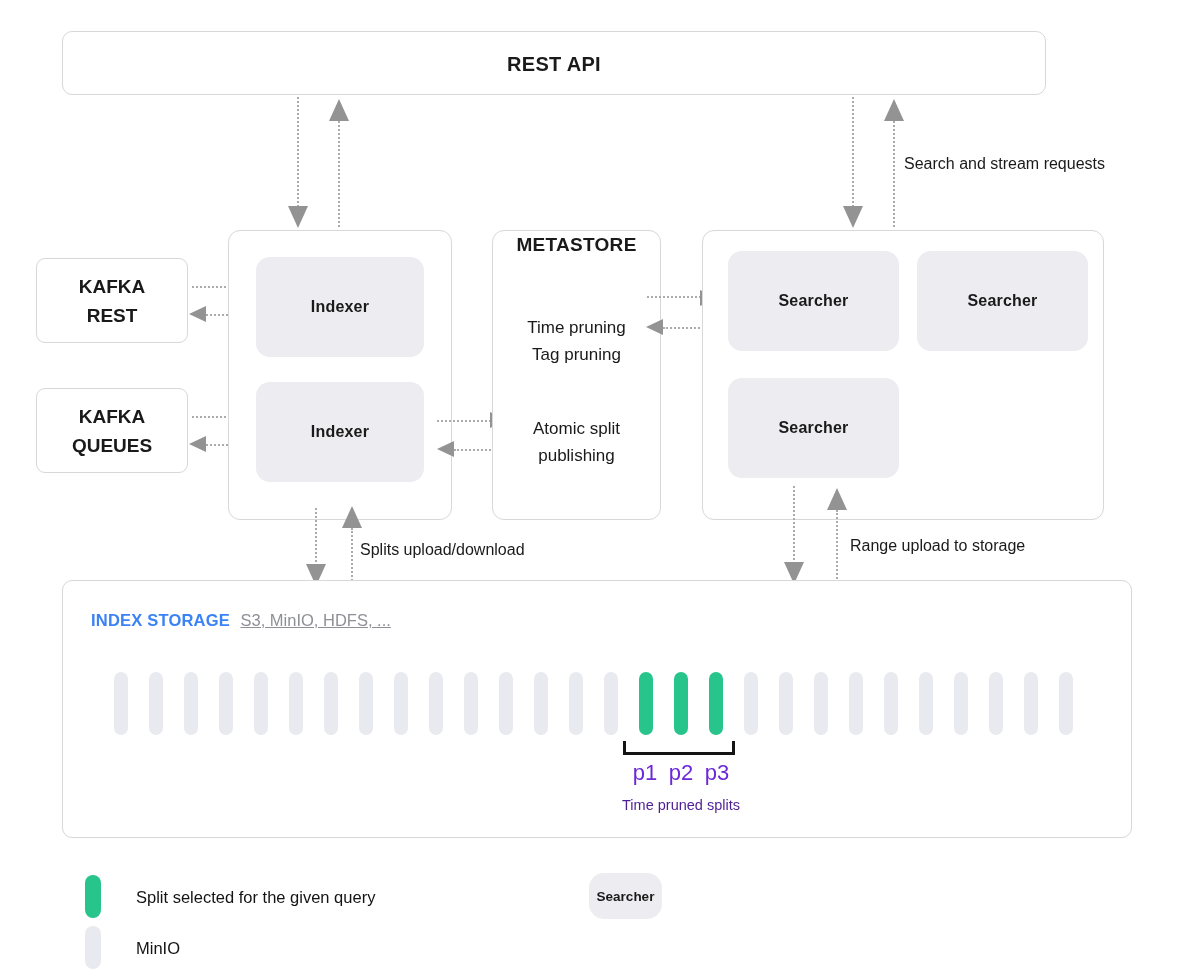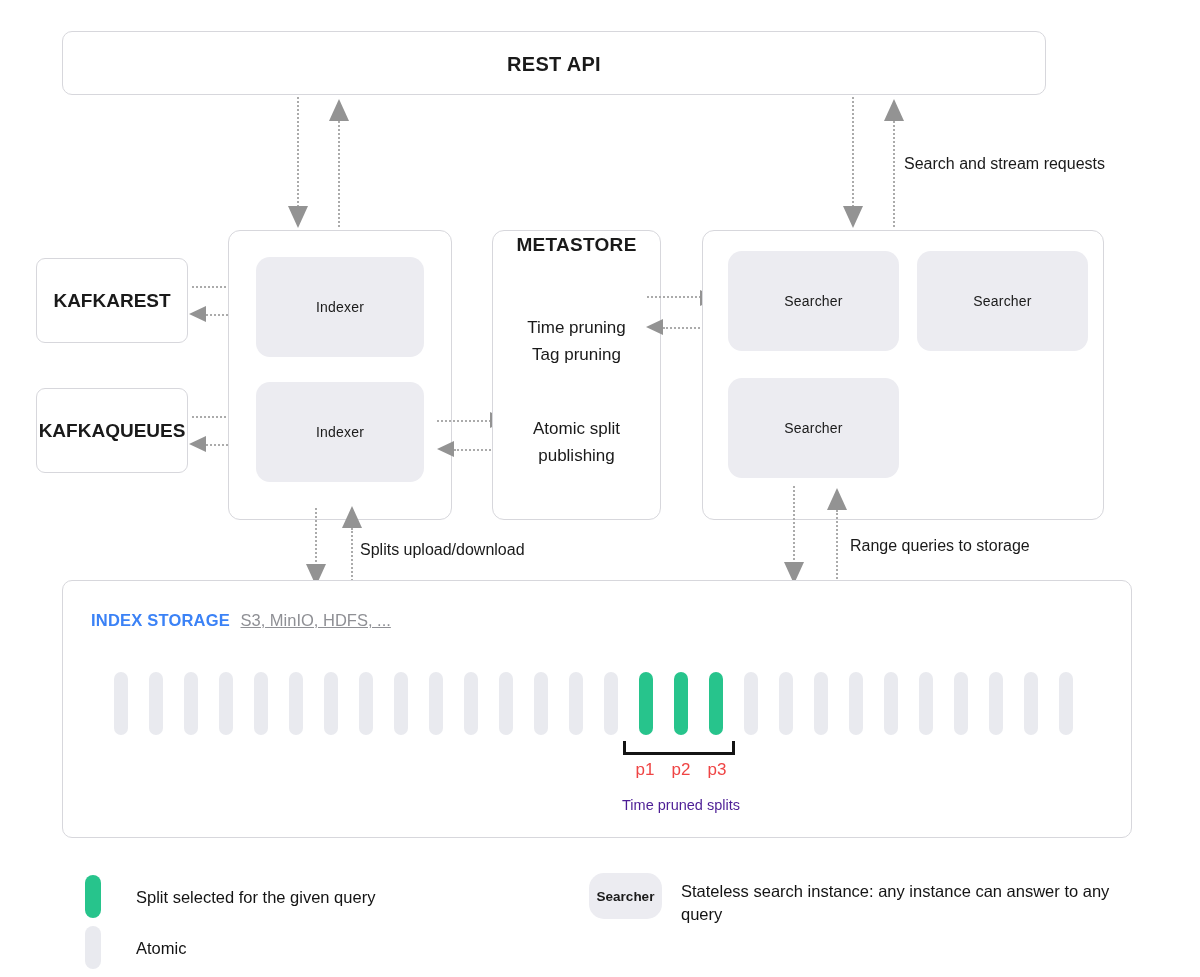--- a/index.html
+++ b/index.html
@@ -13,39 +13,39 @@
     --muted:#8f9095;
   }
   html,body{margin:0;padding:0;background:#fff;}
   .canvas{
     position:relative;width:1200px;height:977px;background:#ffffff;
     font-family:"Liberation Sans","DejaVu Sans",sans-serif;color:var(--ink);
     overflow:hidden;
   }
   .box{position:absolute;background:#fff;border:1.5px solid var(--border);border-radius:12px;box-sizing:border-box;}
   .node{position:absolute;background:var(--node);border-radius:14px;display:flex;align-items:center;justify-content:center;
-        font-weight:normal;font-size:14px;letter-spacing:.2px;}
+        font-weight:bold;font-size:16px;letter-spacing:.2px;}
   .title-center{position:absolute;left:0;right:0;display:flex;align-items:center;justify-content:center;
         font-weight:bold;font-size:20px;letter-spacing:.3px;}
   .srcbox{position:absolute;background:#fff;border:1.5px solid var(--border);border-radius:9px;box-sizing:border-box;
-        display:flex;flex-direction:row;align-items:center;justify-content:center;
+        display:flex;flex-direction:column;align-items:center;justify-content:center;
         font-weight:bold;font-size:19px;line-height:29px;text-align:center;}
   .vline{position:absolute;width:0;border-left:2px dotted var(--dot);}
   .hline{position:absolute;height:0;border-top:2px dotted var(--dot);}
   .head-down{position:absolute;width:0;height:0;border-left:10px solid transparent;border-right:10px solid transparent;border-top:22px solid var(--arrow);}
   .head-up{position:absolute;width:0;height:0;border-left:10px solid transparent;border-right:10px solid transparent;border-bottom:22px solid var(--arrow);}
   .head-right{position:absolute;width:0;height:0;border-top:8px solid transparent;border-bottom:8px solid transparent;border-left:17px solid var(--arrow);}
   .head-left{position:absolute;width:0;height:0;border-top:8px solid transparent;border-bottom:8px solid transparent;border-right:17px solid var(--arrow);}
   .flowlabel{position:absolute;font-size:16px;color:var(--ink);white-space:nowrap;}
   .meta-line{font-size:17px;text-align:center;}
   .pill{display:inline-block;width:14px;height:63px;border-radius:8px;background:var(--split);flex:0 0 auto;}
   .pill.green{background:var(--green);}
   .splits-row{position:absolute;display:flex;gap:21px;}
   .bracket{position:absolute;border-left:3px solid #141414;border-right:3px solid #141414;border-bottom:3px solid #141414;box-sizing:border-box;}
-  .plabel{position:absolute;width:30px;text-align:center;font-size:17px;color:#ef4444;}
+  .plabel{position:absolute;width:30px;text-align:center;font-size:22px;color:#6d28d9;}
   .caption{position:absolute;text-align:center;font-size:14.5px;color:#4c1d95;}
   .legend-pill{position:absolute;width:16px;height:43px;border-radius:8px;}
   .legend-text{position:absolute;font-size:16.5px;color:#141414;}
   .badge{position:absolute;background:var(--node);border-radius:15px;display:flex;align-items:center;justify-content:center;
          font-weight:bold;font-size:13.5px;}
   .storage-head{position:absolute;font-size:16.5px;white-space:nowrap;}
   .storage-head b{font-weight:bold;color:#3b82f6;letter-spacing:.2px;}
   .storage-head span{color:var(--muted);}
 </style>
 </head>
@@ -122,21 +122,21 @@
   <div class="vline" style="left:315px;top:508px;height:58px;"></div>
   <div class="head-down" style="left:306px;top:564px;"></div>
   <div class="head-up" style="left:342px;top:506px;"></div>
   <div class="vline" style="left:351px;top:528px;height:68px;"></div>
   <div class="flowlabel" style="left:360px;top:541px;">Splits upload/download</div>
 
   <div class="vline" style="left:793px;top:486px;height:78px;"></div>
   <div class="head-down" style="left:784px;top:562px;"></div>
   <div class="head-up" style="left:827px;top:488px;"></div>
   <div class="vline" style="left:836px;top:510px;height:84px;"></div>
-  <div class="flowlabel" style="left:850px;top:537px;">Range queries to storage</div>
+  <div class="flowlabel" style="left:850px;top:537px;">Range upload to storage</div>
 
   <div class="box" style="left:62px;top:580px;width:1070px;height:258px;border-radius:10px;">
     <div class="storage-head" style="left:28px;top:30px;">
       <b>INDEX STORAGE</b>
       <span style="margin-left:6px;text-decoration:underline;">S3, MinIO, HDFS, ...</span>
     </div>
     <div class="splits-row" style="left:51px;top:91px;">
         <span class="pill"></span>
         <span class="pill"></span>
         <span class="pill"></span>
@@ -169,17 +169,16 @@
     <div class="bracket" style="left:560px;top:160px;width:112px;height:14px;"></div>
     <div class="plabel" style="left:567px;top:179px;">p1</div>
     <div class="plabel" style="left:603px;top:179px;">p2</div>
     <div class="plabel" style="left:639px;top:179px;">p3</div>
     <div class="caption" style="left:528px;top:216px;width:180px;">Time pruned splits</div>
   </div>
 
   <div class="legend-pill" style="left:85px;top:875px;background:var(--green);"></div>
   <div class="legend-text" style="left:136px;top:888px;">Split selected for the given query</div>
   <div class="legend-pill" style="left:85px;top:926px;background:var(--split);"></div>
-  <div class="legend-text" style="left:136px;top:939px;">Atomic</div>
+  <div class="legend-text" style="left:136px;top:939px;">MinIO</div>
   <div class="badge" style="left:589px;top:873px;width:73px;height:46px;">Searcher</div>
-  <div class="legend-text" style="left:681px;top:880px;width:462px;line-height:22.5px;">Stateless search instance: any instance can answer to any query</div>
 
 </div>
 
 </body></html>

